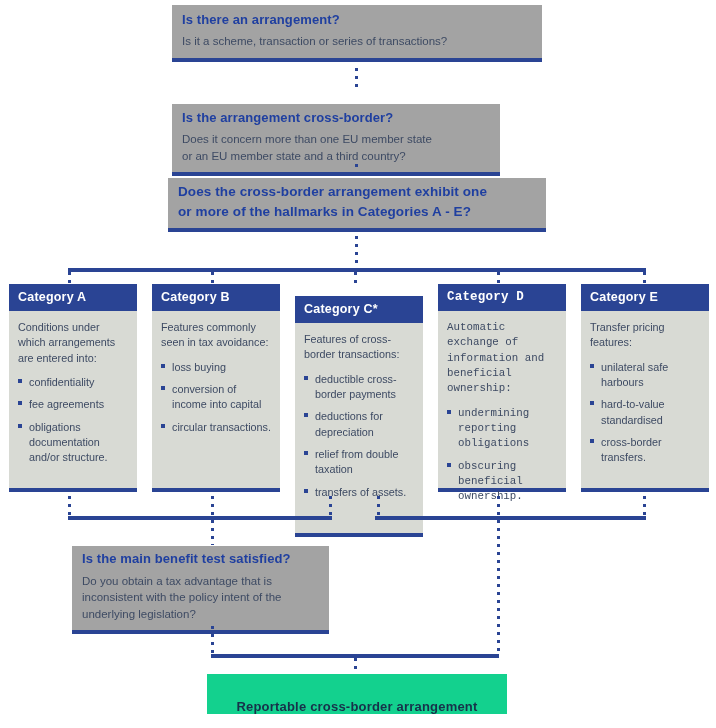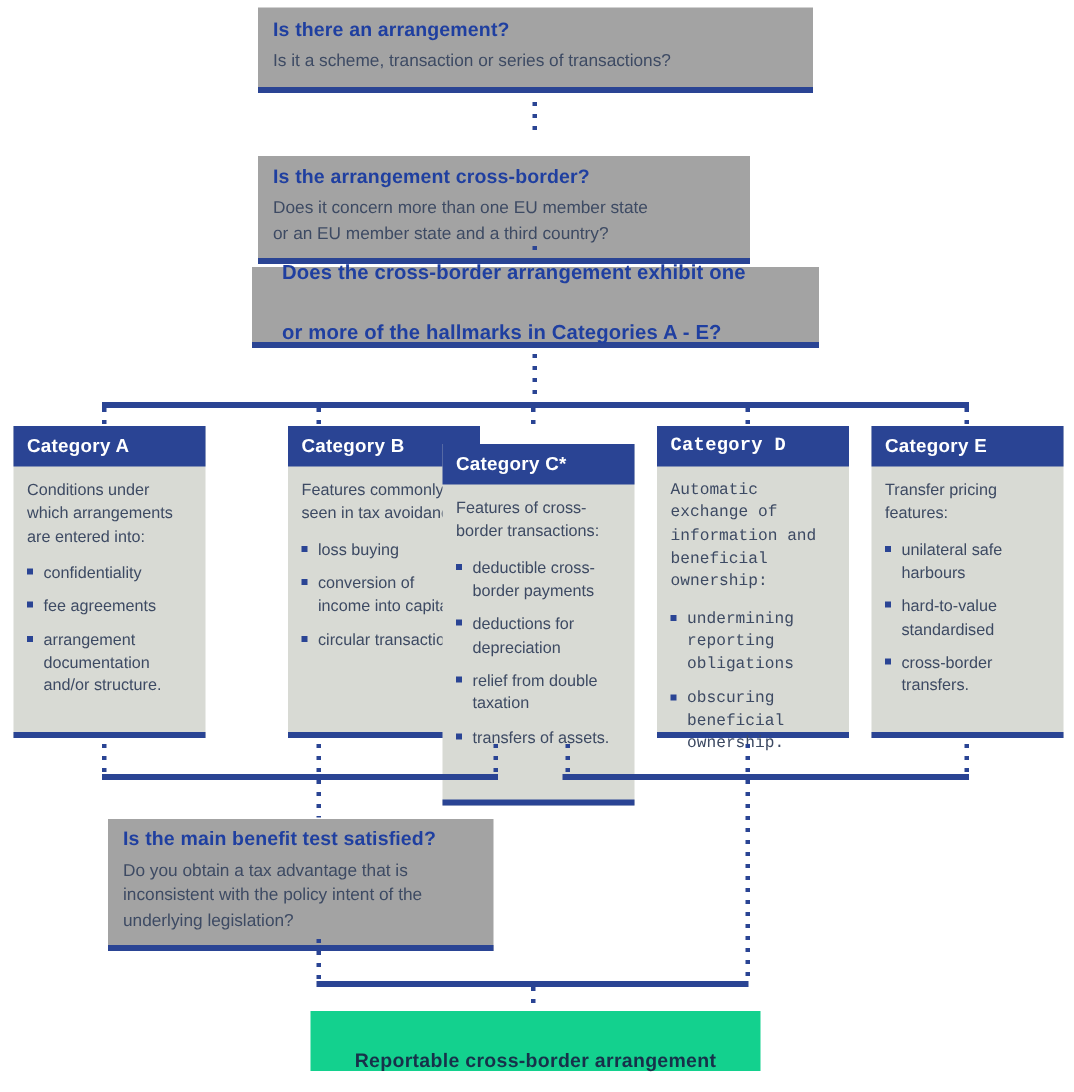--- a/index.html
+++ b/index.html
@@ -33,21 +33,21 @@
     letter-spacing:.1px;
     line-height:1.25;
     margin:0 0 5px 0;
   }
   .qbox .q-sub{
     font-size:11.5px;
     color:#3d4a63;
     line-height:1.45;
     margin:0;
   }
-  .qbox.tall .q-title{font-size:13.5px;line-height:1.5;margin:10px;}
+  .qbox.tall .q-title{font-size:13.5px;line-height:1.5;margin:0;}
 
   
   .cat{
     position:absolute;
     width:128px;
     box-sizing:border-box;
     background:#d8dad4;
     border-bottom:4px solid #2a4494;
     display:flex;
     flex-direction:column;
@@ -136,26 +136,26 @@
   <div class="vdots" style="left:497px;top:272px;height:12px;"></div>
   <div class="vdots" style="left:643px;top:272px;height:12px;"></div>
 
   <div class="cat" style="left:9px;top:284px;height:208px;">
     <div class="cat-head">Category A</div>
     <div class="cat-body">
       <p class="cat-intro">Conditions under which arrangements are entered into:</p>
       <ul class="cat-list">
         <li><span class="bullet"></span><span>confidentiality</span></li>
         <li><span class="bullet"></span><span>fee agreements</span></li>
-        <li><span class="bullet"></span><span>arrangement documentation and/or structure.</span></li>
-      </ul>
-    </div>
-  </div>
-
-  <div class="cat" style="left:152px;top:284px;height:208px;margin-left:40px;">
+        <li><span class="bullet"></span><span>obligations documentation and/or structure.</span></li>
+      </ul>
+    </div>
+  </div>
+
+  <div class="cat" style="left:152px;top:284px;height:208px;">
     <div class="cat-head">Category B</div>
     <div class="cat-body">
       <p class="cat-intro">Features commonly seen in tax avoidance:</p>
       <ul class="cat-list">
         <li><span class="bullet"></span><span>loss buying</span></li>
         <li><span class="bullet"></span><span>conversion of income into capital</span></li>
         <li><span class="bullet"></span><span>circular transactions.</span></li>
       </ul>
     </div>
   </div>

